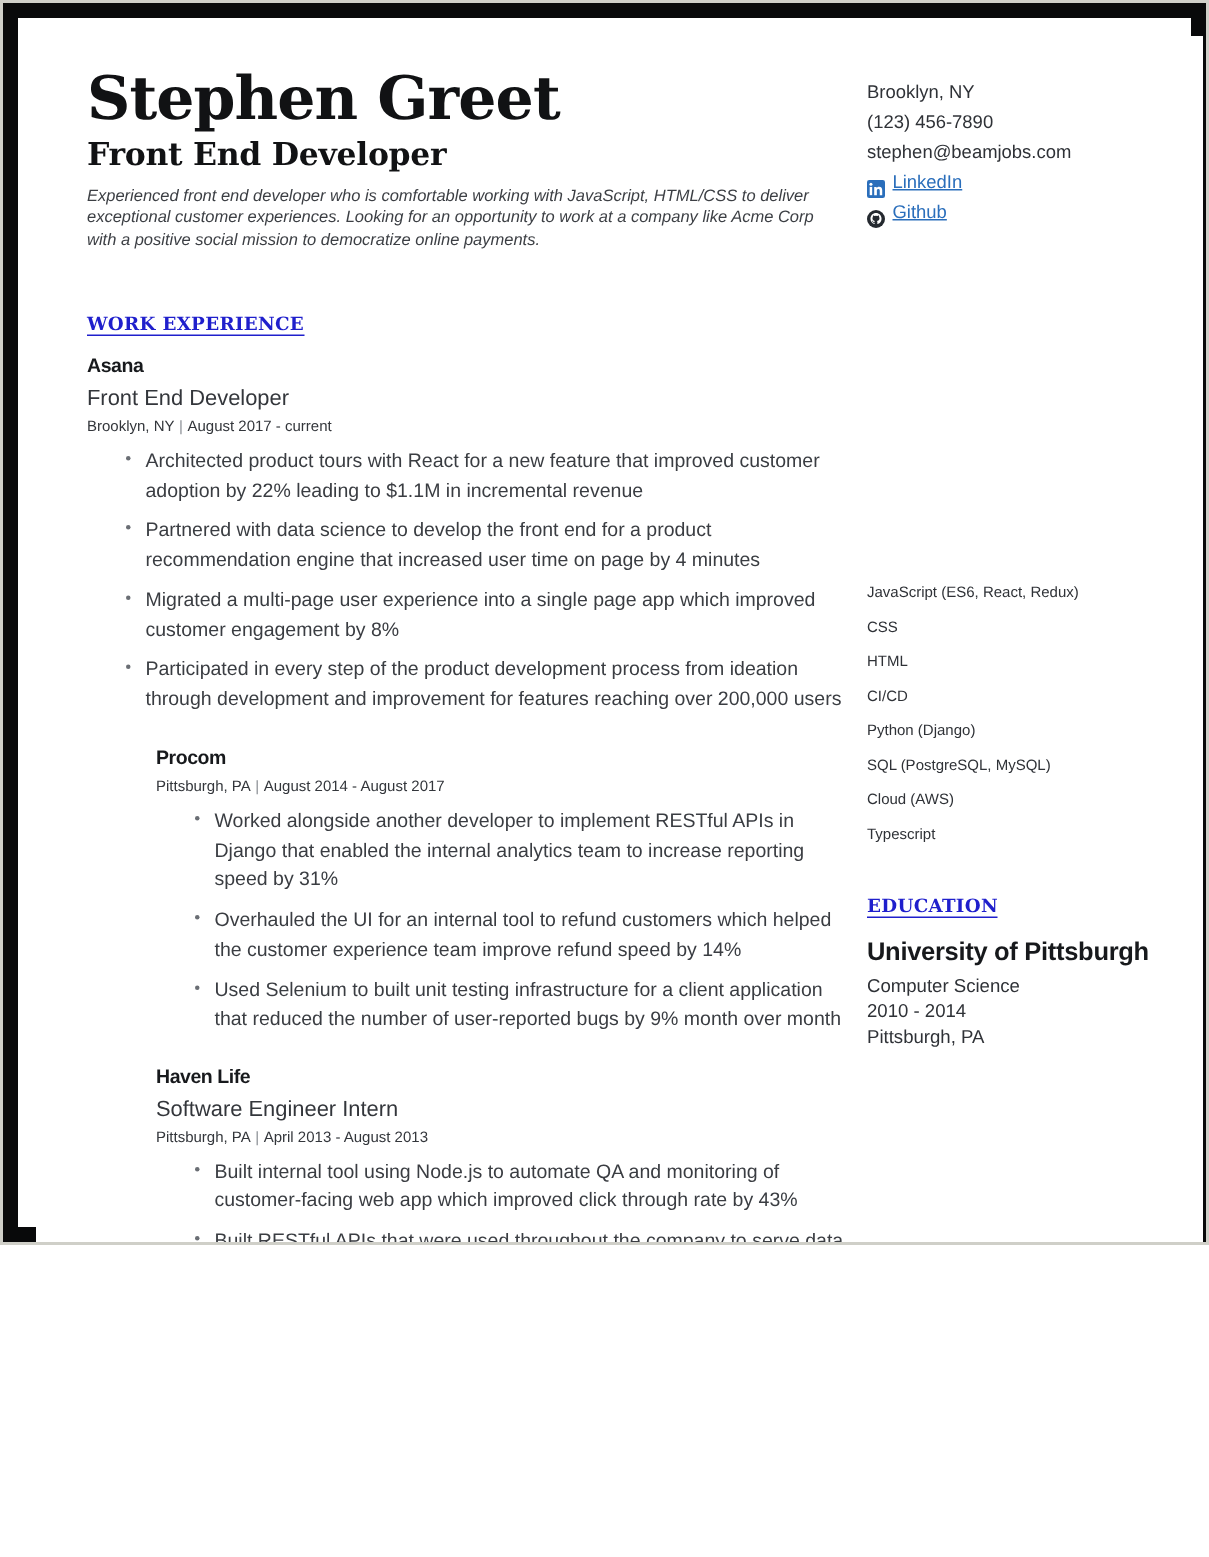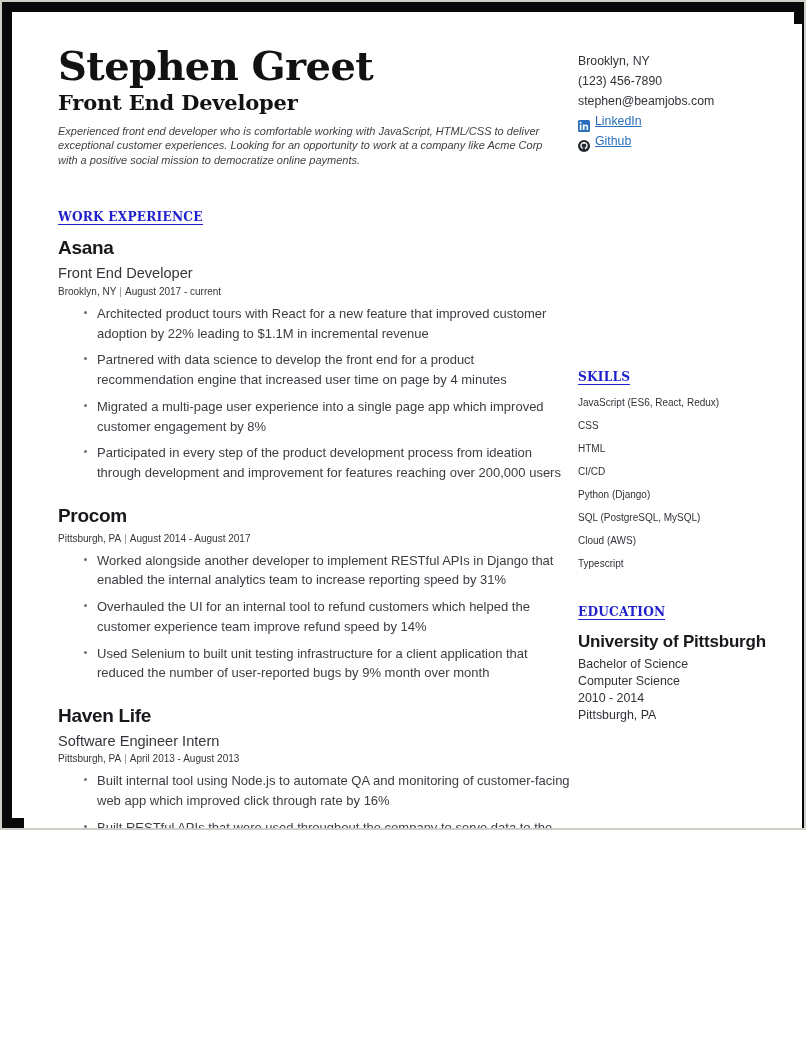--- a/index.html
+++ b/index.html
@@ -110,23 +110,23 @@
     display: inline-block;
     border-bottom: 1px solid #1f1fcc;
     padding-bottom: 0px;
     margin: 0;
   }
   .section-head-wrap { margin: 0 0 12px 0; }
 
   
   .work-top { margin-top: 40px; }
   .job { margin-bottom: 4px; }
-  .job + .job { margin-top: 22px; }
+  .job + .job { margin-top: 22px; margin-left: 46px; }
   .company {
-    font-size: 19px;
+    font-size: 13px;
     font-weight: bold;
     color: #17191c;
     letter-spacing: -0.3px;
     line-height: 1.15;
     margin: 0 0 6px 0;
   }
   .role {
     font-size: 14.6px;
     color: #33363b;
     line-height: 1.2;
@@ -262,47 +262,43 @@
             </ul>
           </div>
 
           <div class="job">
             <div class="company">Haven Life</div>
             <div class="role">Software Engineer Intern</div>
             <div class="meta">
               <span>Pittsburgh, PA</span><span class="sep">|</span><span>April 2013 - August 2013</span>
             </div>
             <ul class="bullets">
-              <li>Built internal tool using Node.js to automate QA and monitoring of customer-facing web app which improved click through rate by 16%</li>
+              <li>Built internal tool using Node.js to automate QA and monitoring of customer-facing web app which improved click through rate by 43%</li>
               <li>Built RESTful APIs that were used throughout the company to serve data to the React front-end based on dynamically chosen user inputs for a web app with over 250,000 concurrent users</li>
             </ul>
           </div>
         </div>
 
         <div class="col-right skills-top">
           <div>
-            <div class="section-head-wrap">
-              <span class="section-head">SKILLS</span>
-            </div>
             <div class="skill-item">JavaScript (ES6, React, Redux)</div>
             <div class="skill-item">CSS</div>
             <div class="skill-item">HTML</div>
             <div class="skill-item">CI/CD</div>
             <div class="skill-item">Python (Django)</div>
             <div class="skill-item">SQL (PostgreSQL, MySQL)</div>
             <div class="skill-item">Cloud (AWS)</div>
             <div class="skill-item">Typescript</div>
           </div>
 
           <div class="edu-block">
             <div class="section-head-wrap">
               <span class="section-head">EDUCATION</span>
             </div>
             <div class="edu-school">University of Pittsburgh</div>
-            <div class="edu-line">Bachelor of Science</div>
             <div class="edu-line">Computer Science</div>
             <div class="edu-line">2010 - 2014</div>
             <div class="edu-line">Pittsburgh, PA</div>
           </div>
         </div>
 
       </div>
     </div>
   </div>
 </div>

